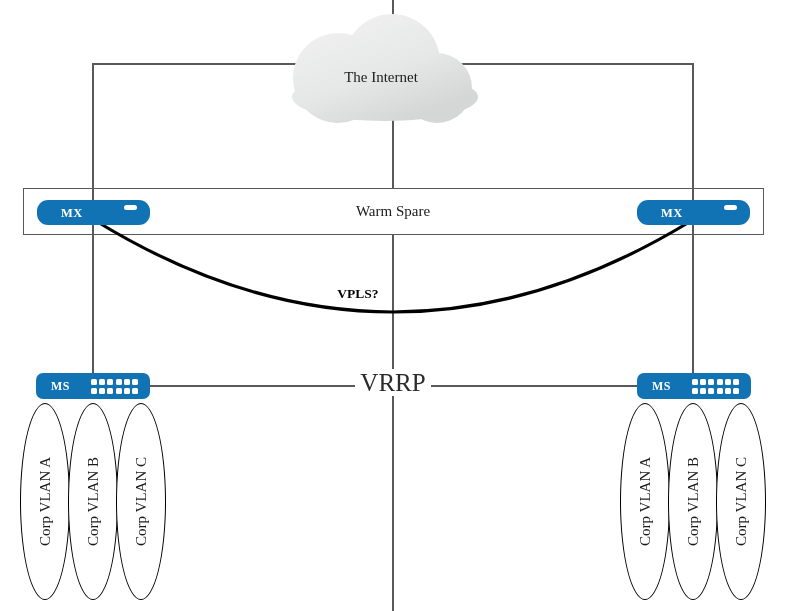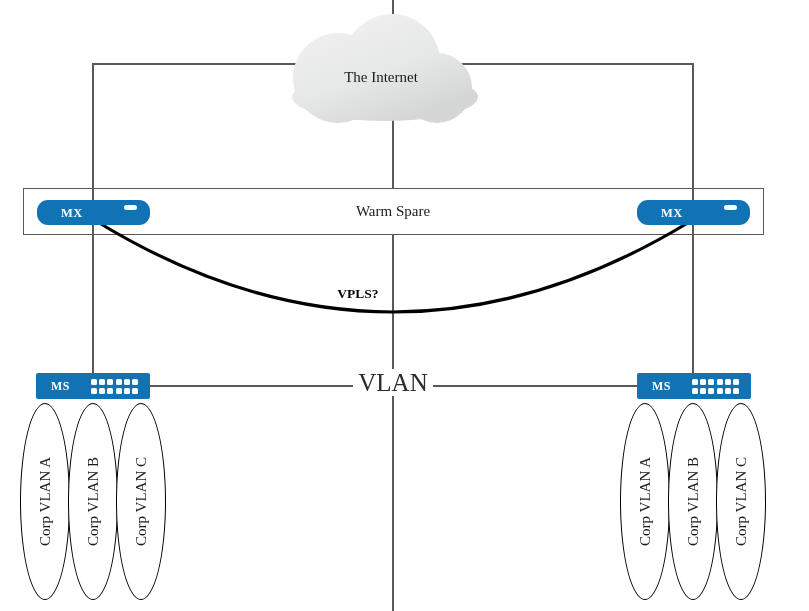--- a/index.html
+++ b/index.html
@@ -16,21 +16,21 @@
   .vpls-label{left:333px;top:369px;width:120px;text-align:center;font-size:25px;color:#2b2b2b;}
   .vpls-label span{background:#ffffff;padding:0 5px;}
   
   .device{background:#1173b4;position:absolute;}
   .mx{width:113px;height:25px;border-radius:11px;}
   .mx-left{left:37px;top:200px;}
   .mx-right{left:637px;top:200px;}
   .device-label{position:absolute;color:#ffffff;font-weight:bold;}
   .mx .device-label{left:24px;top:50%;transform:translateY(-50%);font-size:12.5px;letter-spacing:.5px;}
   .led-dash{position:absolute;right:13px;top:5px;width:13px;height:5px;border-radius:2.5px;background:#ffffff;}
-  .ms{width:114px;height:26px;border-radius:2px;}
+  .ms{width:114px;height:26px;border-radius:7px;}
   .ms-left{left:36px;top:373px;}
   .ms-right{left:637px;top:373px;}
   .ms .device-label{left:15px;top:50%;transform:translateY(-50%);font-size:12px;letter-spacing:.5px;}
   .port-grid{position:absolute;right:12px;top:6px;display:grid;grid-template-columns:repeat(6,6px);grid-template-rows:repeat(2,6px);gap:2.5px 2.2px;}
   .port-grid span{background:#ffffff;border-radius:1.5px;display:block;}
   
   .vlan{position:absolute;width:50px;height:197px;top:403px;border:1.5px solid #000;border-radius:50%;background:#ffffff;display:flex;align-items:center;justify-content:center;box-sizing:border-box;}
   .vlan-label{writing-mode:vertical-rl;transform:rotate(180deg);font-size:15px;white-space:nowrap;}
   .vl-0{left:20px;} .vl-1{left:68px;} .vl-2{left:116px;}
   .vr-0{left:620px;} .vr-1{left:668px;} .vr-2{left:716px;}
@@ -66,21 +66,21 @@
       <circle cx="437" cy="88" r="35"></circle>
       <ellipse cx="385" cy="97" rx="93" ry="24"></ellipse>
     </g>
 
     <path d="M96,221 Q393,403 691,221" fill="none" stroke="#000000" stroke-width="3.2" stroke-linecap="round"></path>
   </svg>
 
   <div class="abs internet-label">The Internet</div>
   <div class="abs warm-spare-label">Warm Spare</div>
   <div class="abs vrrp-label">VPLS?</div>
-  <div class="abs vpls-label"><span>VLAN</span></div>
+  <div class="abs vpls-label"><span>VRRP</span></div>
 
   <div class="device mx mx-left">
     <span class="device-label">MX</span>
     <span class="led-dash"></span>
   </div>
   <div class="device mx mx-right">
     <span class="device-label">MX</span>
     <span class="led-dash"></span>
   </div>
 

